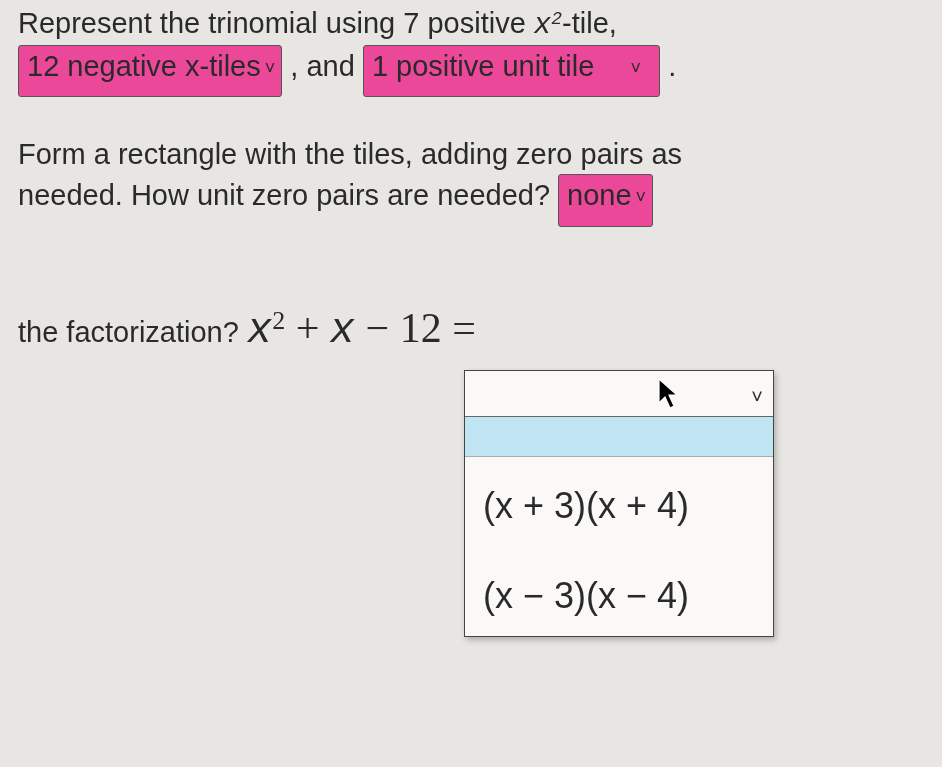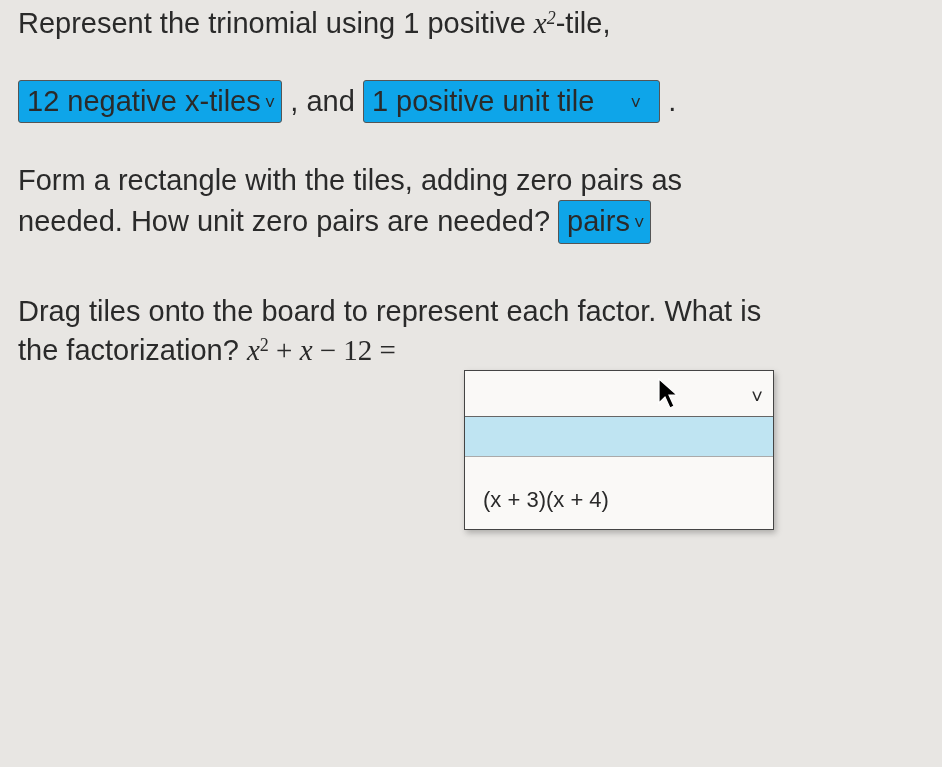--- a/index.html
+++ b/index.html
@@ -11,41 +11,41 @@
     color: #2a2a2a;
     padding: 4px 18px 18px 18px;
     font-size: 29px;
     line-height: 1.35;
     position: relative;
     overflow: hidden;
   }
   .para {
     margin-bottom: 38px;
   }
-  .para2 { margin-bottom: 48px; }
+  .para2 { margin-bottom: 34px; }
   .para3 { }
   .select-box {
     display: inline-block;
     border: 1px solid #555;
-    background: #0ea5e9;
-    padding: 1px 6px 1px 8px;
+    background: #ec4899;
+    padding: 1px 6px 10px 8px;
     border-radius: 3px;
     vertical-align: baseline;
     white-space: nowrap;
   }
   .caret {
     font-size: 18px;
     padding-left: 4px;
     position: relative;
     top: -2px;
   }
-  .caret-pad { padding-right: 18px; margin-top: 37px; }
+  .caret-pad { padding-right: 18px; }
   sup { font-size: 0.62em; vertical-align: super; position: relative; top: 2px;}
-  .math-i { font-style: italic; font-family: Liberation Serif, serif; }
-  .eqwrap { font-family: 'Times New Roman', serif; font-size: 29px; }
+  .math-i { font-style: italic; font-family: Liberation Mono, monospace; }
+  .eqwrap { font-family: 'Times New Roman', serif; font-size: 42px; }
   .dropdown {
     position: absolute;
     left: 464px;
     top: 370px;
     width: 310px;
     border: 1px solid #444;
     background: #faf9f7;
     box-shadow: 2px 3px 6px rgba(0,0,0,0.25);
   }
   .dd-selected {
@@ -63,62 +63,62 @@
     position: absolute;
     left: 192px;
     top: 6px;
   }
   .dd-highlight {
     background: #bfe4f2;
     height: 40px;
     border-bottom: 1px solid #aaa;
   }
   .dd-opt {
-    padding: 1px 14px 12px 18px;
+    padding: 20px 14px 12px 18px;
     font-family: Arial, Helvetica, sans-serif;
-    font-size: 22px;
+    font-size: 36px;
     line-height: 1.6;
-    margin-top: 24px;
   }
   .cursor svg { display: block; }
 </style>
 </head>
 <body>
 
 <div class="para">
-  <span>Represent the trinomial using 1 positive </span><span class="math-i"><span>x</span><sup>2</sup></span><span>-tile,</span><br>
+  <span>Represent the trinomial using 7 positive </span><span class="math-i"><span>x</span><sup>2</sup></span><span>-tile,</span><br>
   <span class="select-box">
     <span>12 negative x-tiles</span><span class="caret">˅</span>
   </span><span> , and </span>
   <span class="select-box caret-pad">
     <span>1 positive unit tile</span>
     &nbsp;&nbsp;&nbsp;<span class="caret">˅</span>
   </span><span> .</span>
 </div>
 
 <div class="para para2">
   <span>Form a rectangle with the tiles, adding zero pairs as</span><br>
   <span>needed. How unit zero pairs are needed? </span>
   <span class="select-box">
-    <span>pairs</span><span class="caret">˅</span>
+    <span>none</span><span class="caret">˅</span>
   </span>
 </div>
 
 <div class="para para3">
-  <span>Drag tiles onto the board to represent each factor. What is</span><br>
+  <br>
   <span>the factorization? </span>
   <span class="eqwrap">
     <span class="math-i">x</span><sup>2</sup> + <span class="math-i">x</span> − 12 =
   </span>
 </div>
 
 <div class="dropdown">
   <div class="dd-selected">
     <span class="cursor">
       <svg width="26" height="34" viewBox="0 0 26 34">
         <path d="M2 2 L2 26 L8 20 L13 31 L17 29 L12 18 L20 18 Z" fill="#000" stroke="#fff" stroke-width="1.2"></path>
       </svg>
     </span>
     <span class="dd-caret">˅</span>
   </div>
   <div class="dd-highlight"></div>
   <div class="dd-opt">(x + 3)(x + 4)</div>
+  <div class="dd-opt">(x − 3)(x − 4)</div>
 </div>
 
 </body></html>

